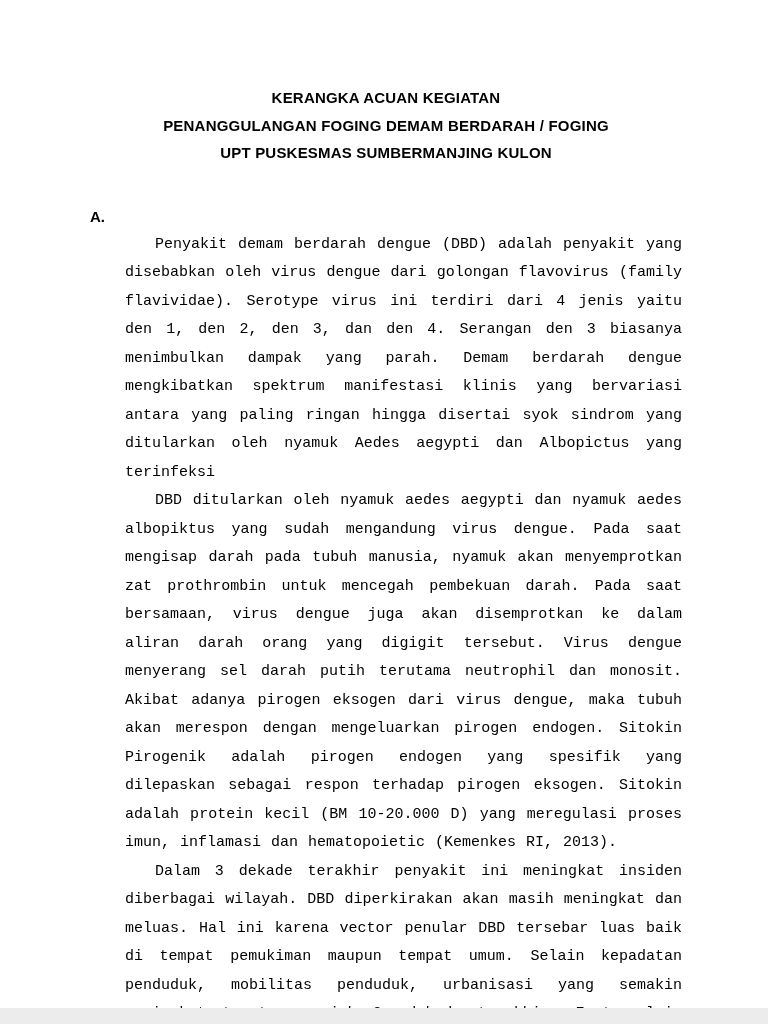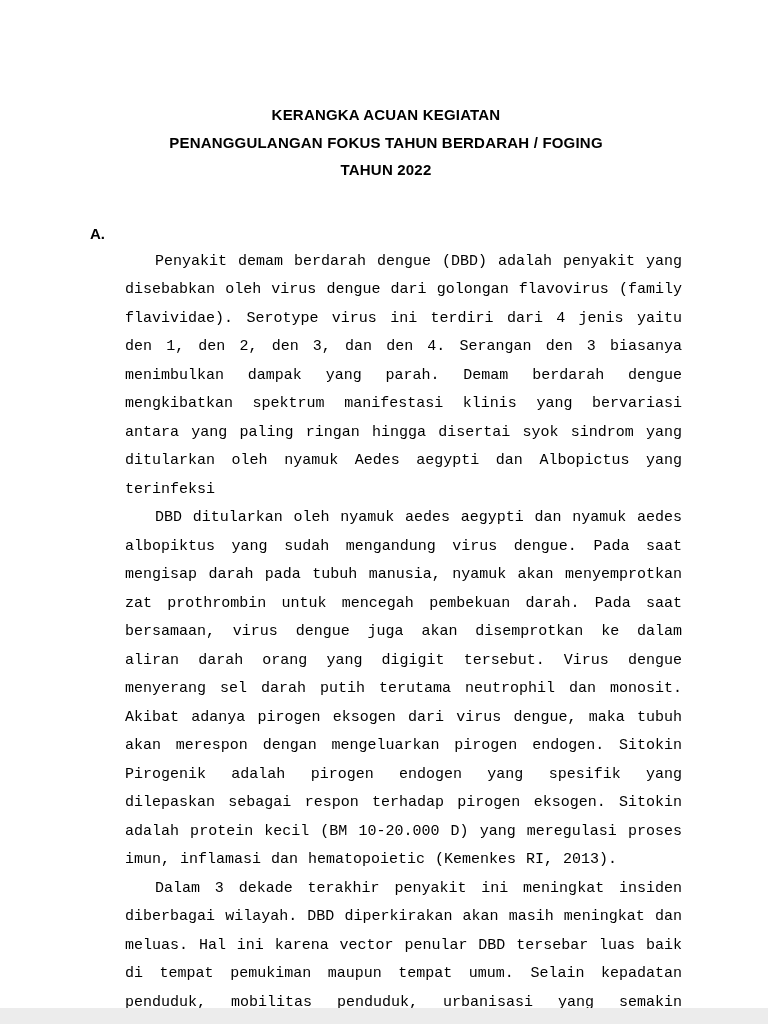--- a/index.html
+++ b/index.html
@@ -11,21 +11,21 @@
     }
     .viewport {
       position: relative;
       width: 768px;
       height: 1024px;
       background: #ffffff;
       overflow: hidden;
     }
     .page {
       position: absolute;
-      top: 17px;
+      top: 0;
       left: 0;
       width: 768px;
       height: 1008px;
       background: #ffffff;
       box-sizing: border-box;
       padding: 84px 86px 0 90px;
     }
     .title-block {
       text-align: center;
       font-weight: bold;
@@ -70,22 +70,22 @@
     }
   </style>
 </head>
 <body>
 
 <div class="viewport">
   <div class="page">
 
     <div class="title-block">
       <div>KERANGKA ACUAN KEGIATAN</div>
-      <div>PENANGGULANGAN FOKUS TAHUN BERDARAH / FOGING</div>
-      <div>TAHUN 2022</div>
+      <div>PENANGGULANGAN FOGING DEMAM BERDARAH / FOGING</div>
+      <div>UPT PUSKESMAS SUMBERMANJING KULON</div>
     </div>
 
     <div class="section-heading">
       <span class="section-label">A.</span>
     </div>
 
     <div class="section-body">
       <p class="doc-par">Penyakit demam berdarah dengue (DBD) adalah penyakit yang disebabkan oleh virus dengue dari golongan flavovirus (family flavividae). Serotype virus ini terdiri dari 4 jenis yaitu den 1, den 2, den 3, dan den 4. Serangan den 3 biasanya menimbulkan dampak yang parah. Demam berdarah dengue mengkibatkan spektrum manifestasi klinis yang bervariasi antara yang paling ringan hingga disertai syok sindrom yang ditularkan oleh nyamuk Aedes aegypti dan Albopictus yang terinfeksi</p>
       <p class="doc-par">DBD ditularkan oleh nyamuk aedes aegypti dan nyamuk aedes albopiktus yang sudah mengandung virus dengue. Pada saat mengisap darah pada tubuh manusia, nyamuk akan menyemprotkan zat prothrombin untuk mencegah pembekuan darah. Pada saat bersamaan, virus dengue juga akan disemprotkan ke dalam aliran darah orang yang digigit tersebut. Virus dengue menyerang sel darah putih terutama neutrophil dan monosit. Akibat adanya pirogen eksogen dari virus dengue, maka tubuh akan merespon dengan mengeluarkan pirogen endogen. Sitokin Pirogenik adalah pirogen endogen yang spesifik yang dilepaskan sebagai respon terhadap pirogen eksogen. Sitokin adalah protein kecil (BM 10-20.000 D) yang meregulasi proses imun, inflamasi dan hematopoietic (Kemenkes RI, 2013).</p>
       <p class="doc-par">Dalam 3 dekade terakhir penyakit ini meningkat insiden diberbagai wilayah. DBD diperkirakan akan masih meningkat dan meluas. Hal ini karena vector penular DBD tersebar luas baik di tempat pemukiman maupun tempat umum. Selain kepadatan penduduk, mobilitas penduduk, urbanisasi yang semakin meningkat terutama sejak 3 edekade terakhir. Factor lain yang mempengaruhi pernyebar luasan DBD antara lain adalah perilaku masyarakat, perubahan iklim, pertumbuhan ekonomi dan ketersediaan air bersih.</p>

